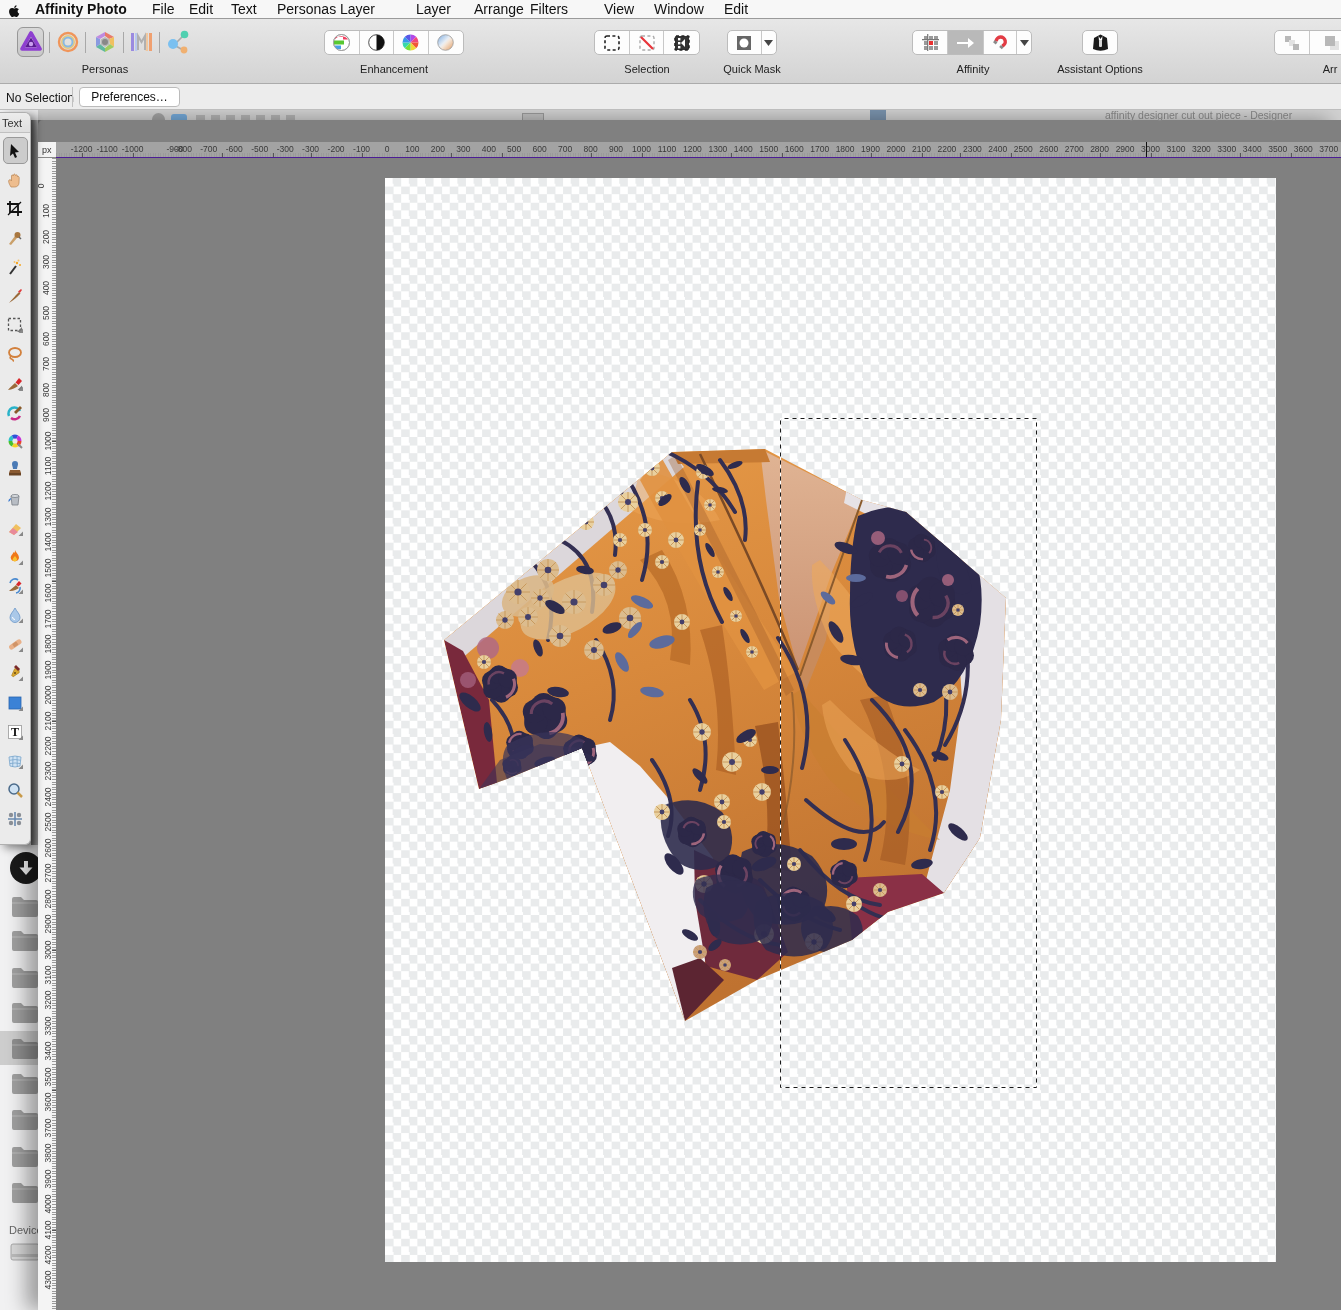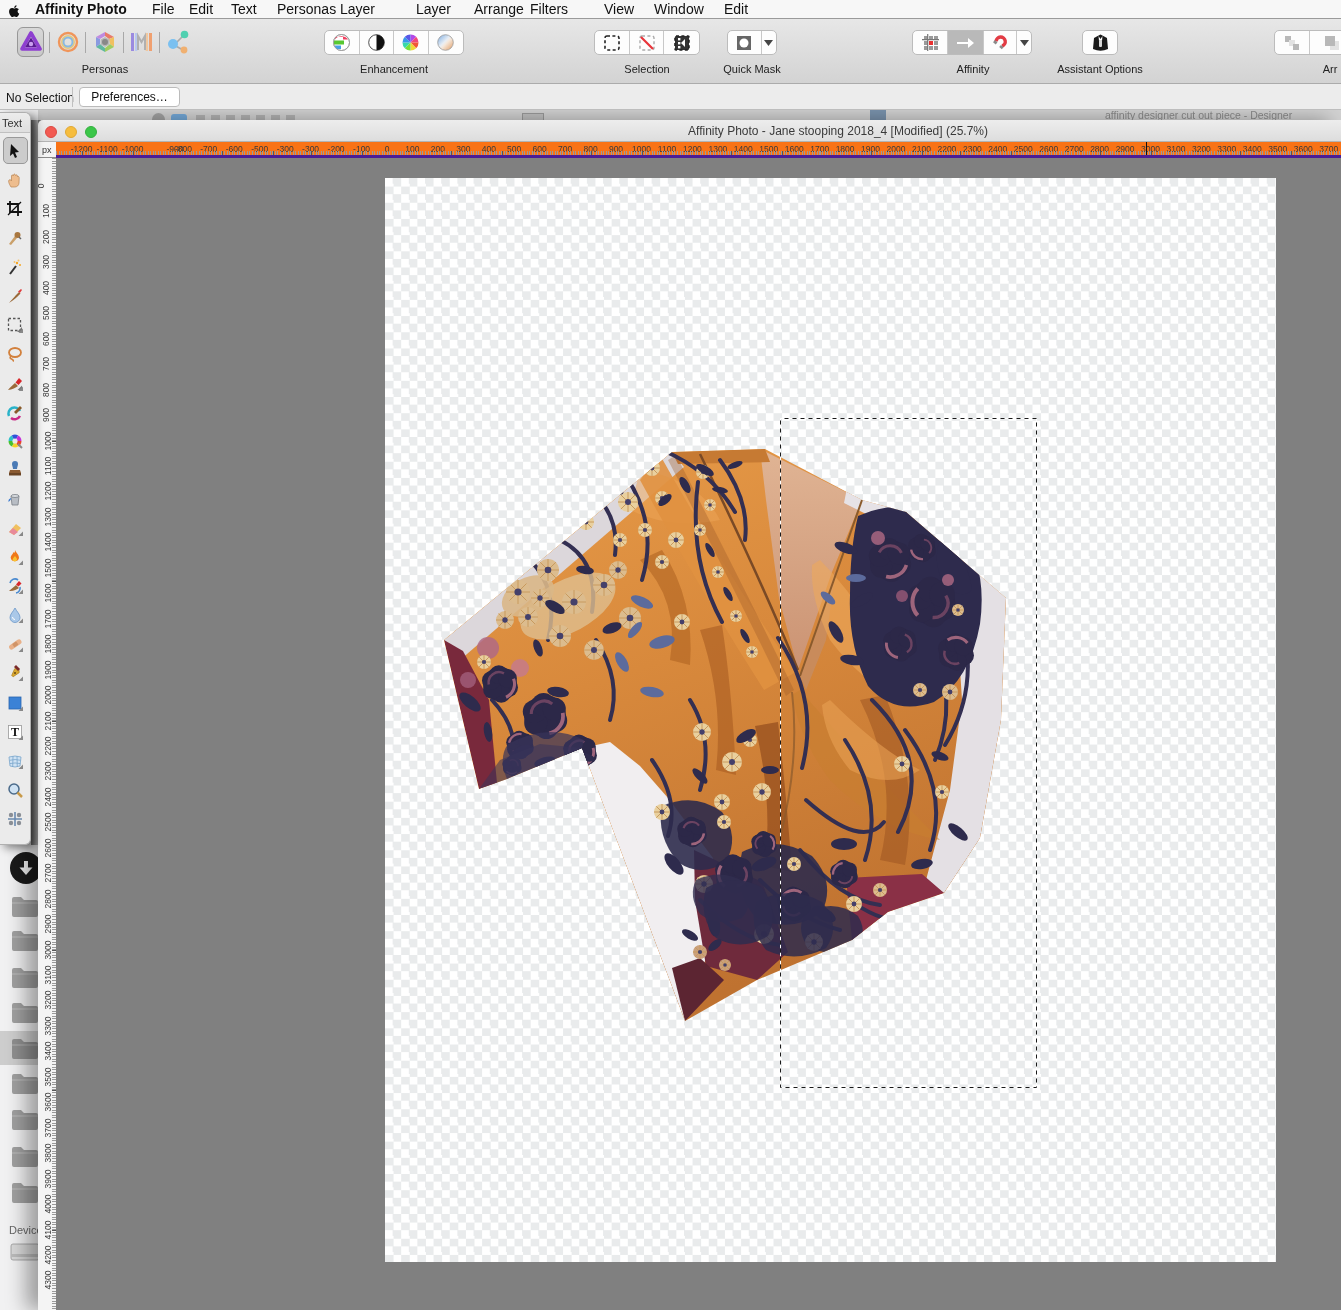--- a/index.html
+++ b/index.html
@@ -9,21 +9,21 @@
 .btngrp { position:absolute; height:25px; background:#fdfdfd; border:1px solid #bcbcbc; border-radius:5px; display:flex; overflow:hidden; }
 .cell { height:100%; border-right:1px solid #c8c8c8; display:flex; align-items:center; justify-content:center; }
 .cell.sel { background:#b9b9b9; }
 #ctxbar { position:absolute; left:0; top:84px; width:1341px; height:26px; background:#ececec; border-bottom:1px solid #bdbdbd; z-index:40; }
 #strip { position:absolute; left:0; top:110px; width:1341px; height:10px; background:#d2d2d2; z-index:5; }
 #finder { position:absolute; left:0; top:110px; width:38px; height:1200px; background:#f1f1f2; z-index:6; }
 #docwin { position:absolute; left:38px; top:120px; width:1303px; height:1190px; z-index:10; border-radius:5px 0 0 0; overflow:hidden; box-shadow:-12px 0 20px rgba(0,0,0,0.35); }
 #titlebar { position:absolute; left:0; top:0; width:100%; height:22px; background:linear-gradient(#ededed,#dddddd); border-bottom:1px solid #b3b3b3; }
 #titlebar .tl { position:absolute; top:6px; width:12px; height:12px; border-radius:50%; }
 #title { position:absolute; top:4px; left:0; width:1600px; text-align:center; font-size:12px; color:#3a3a3a; }
-#hruler { position:absolute; left:18px; top:22px; width:1285px; height:16px; background:#f97316; border-bottom:3px solid #4c1d95; overflow:hidden; }
+#hruler { position:absolute; left:18px; top:22px; width:1285px; height:16px; background:#a3a3a3; border-bottom:1px solid #4c1d95; overflow:hidden; }
 #corner { position:absolute; left:0; top:22px; width:18px; height:16px; background:#f4f4f4; border-bottom:1px solid #8a8a8a; font-size:9px; color:#333; padding:3px 0 0 4px; z-index:3; }
 #vruler { position:absolute; left:0; top:38px; width:18px; height:1152px; background:#f4f4f4; overflow:hidden; }
 .hrl { position:absolute; top:2px; transform:translateX(-50%); font-size:8.5px; color:#3a3a3a; }
 .htk { position:absolute; bottom:0; width:1px; height:4px; background:#555; }
 .vrl { position:absolute; left:1px; transform:translateY(-50%) rotate(-90deg); font-size:8.5px; color:#3a3a3a; }
 .vtk { position:absolute; right:0; width:4px; height:1px; background:#555; }
 #canvas { position:absolute; left:18px; top:38px; width:1285px; height:1152px; background:#808080; overflow:hidden; }
 #page { position:absolute; left:329px; top:20px; width:891px; height:1084px;
   background:repeating-conic-gradient(#e9ebec 0% 25%, #ffffff 0% 50%) 0 0/16.2px 16.2px; }
 #palette { position:absolute; left:0; top:112px; width:31px; height:733px; background:#ebebeb; border:1px solid #b0b0b0; border-left:none; border-radius:0 6px 6px 0; z-index:30; box-shadow:4px 3px 9px rgba(0,0,0,0.45); }
@@ -300,26 +300,20 @@
     </svg>
     <div style="position:absolute;left:9px;top:1114px;font-size:11px;color:#666">Devices</div>
     <svg style="position:absolute;left:10px;top:1130px" width="30" height="26" viewBox="0 0 30 26">
       <rect x="1" y="4" width="28" height="16" rx="2" fill="#d8d8d8" stroke="#999" stroke-width="0.8"></rect>
       <rect x="1" y="14" width="28" height="3" fill="#bbb"></rect>
     </svg>
   </div>
 
 <div id="darkstrip" style="position:absolute;left:31px;top:120px;width:7px;height:725px;z-index:20;background:linear-gradient(90deg,rgba(25,25,25,0.62),rgba(70,70,70,0.32))"></div>
 <div id="docwin">
-  <div id="titlebar">
-    <div class="tl" style="left:7px;background:#f25a52;border:1px solid #dc4a42"></div>
-    <div class="tl" style="left:27px;background:#f6bd3e;border:1px solid #e0a835"></div>
-    <div class="tl" style="left:47px;background:#3bc649;border:1px solid #34b03f"></div>
-    <div id="title">Affinity Photo - Jane stooping 2018_4 [Modified] (25.7%)</div>
-  </div>
   <div id="corner">px</div>
   <div id="hruler">
       <span class="hrl" style="left:25.6px">-1200</span>
       <span class="hrl" style="left:51.1px">-1100</span>
       <span class="hrl" style="left:76.5px">-1000</span>
       <span class="hrl" style="left:119px">-900</span>
       <span class="hrl" style="left:127.4px">-800</span>
       <span class="hrl" style="left:152.8px">-700</span>
       <span class="hrl" style="left:178.3px">-600</span>
       <span class="hrl" style="left:203.8px">-500</span>

